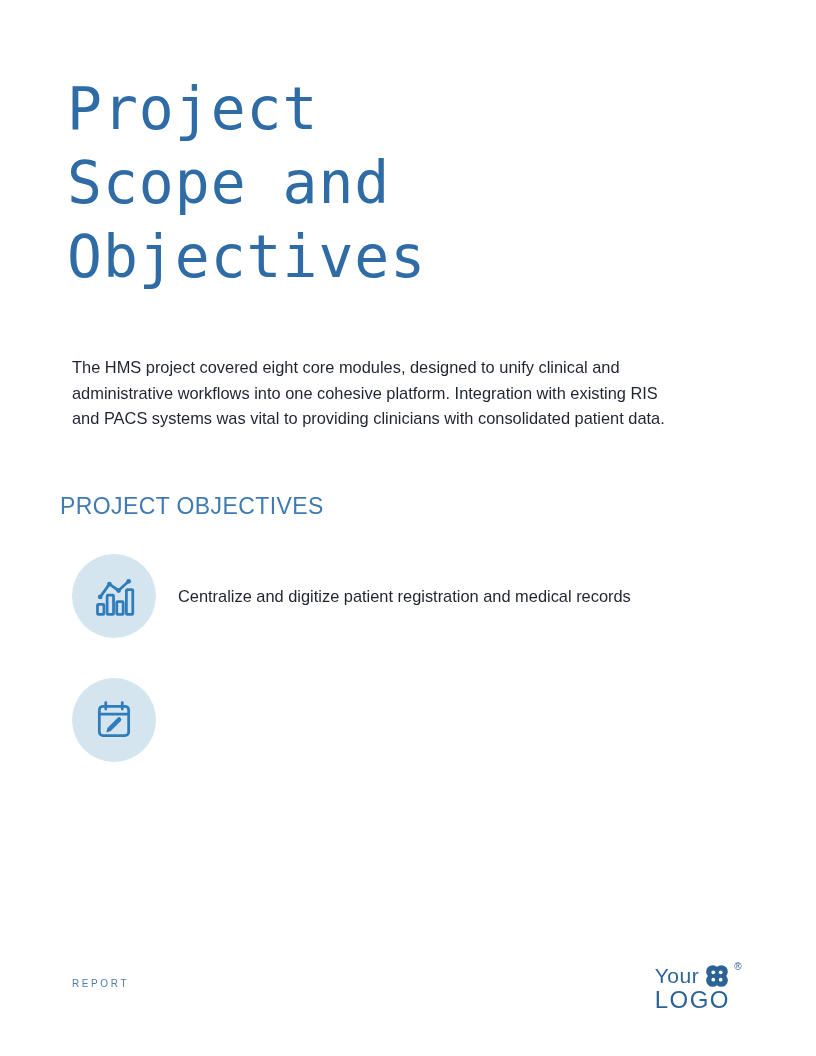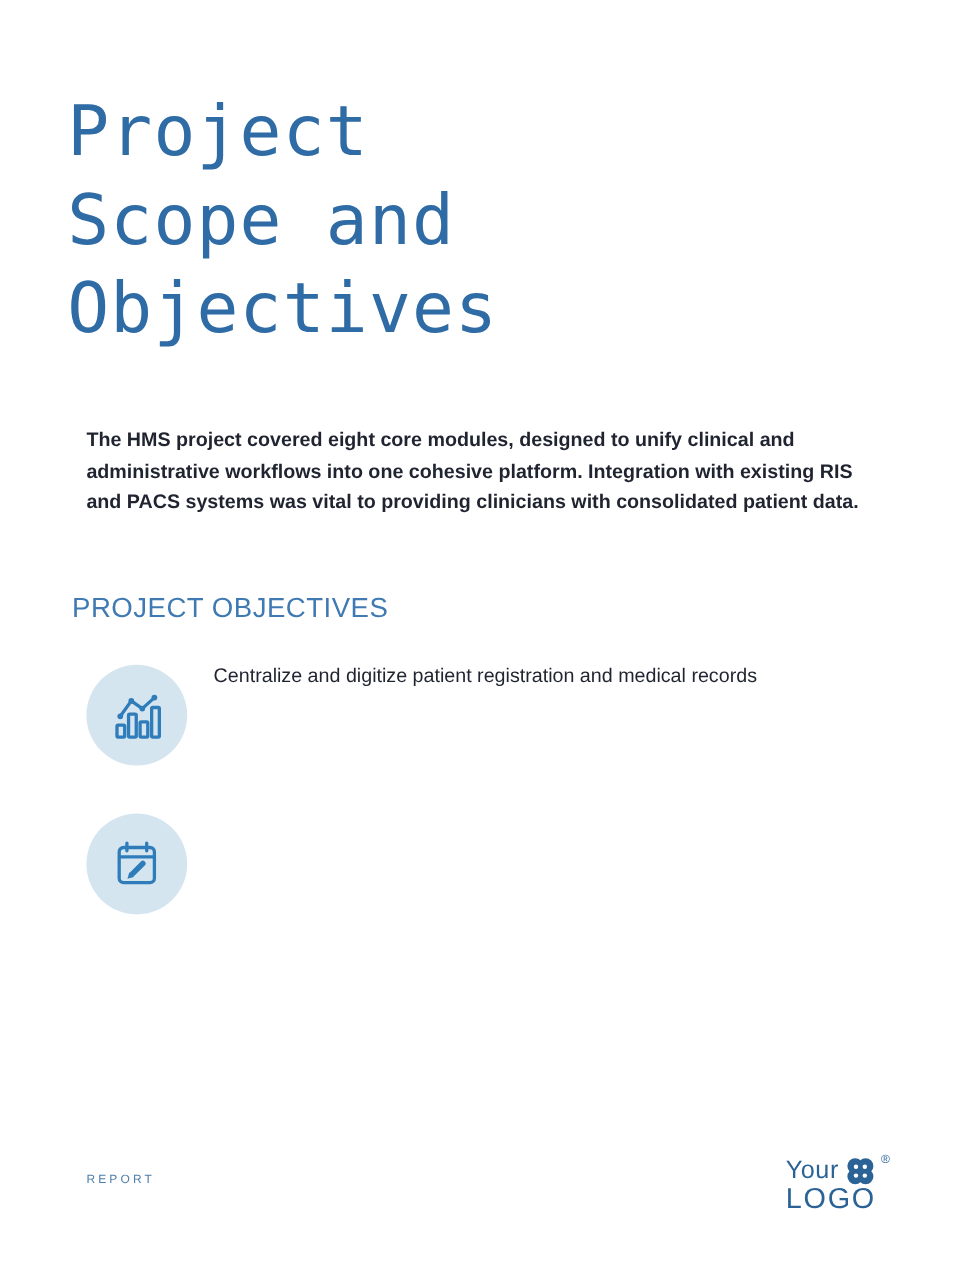--- a/index.html
+++ b/index.html
@@ -9,57 +9,57 @@
   .page {
     position: relative;
     width: 816px;
     height: 1056px;
     background: #ffffff;
     overflow: hidden;
   }
 
   .title {
     position: absolute;
-    left: 56px;
+    left: 67px;
     top: 72px;
     font-family: "DejaVu Sans Mono", monospace;
     font-weight: 500;
     font-size: 58px;
     line-height: 74px;
     color: #2f6ba5;
     white-space: pre-line;
     letter-spacing: 1px;
   }
 
   .intro {
     position: absolute;
     left: 72px;
     top: 355px;
     width: 680px;
     font-size: 16.4px;
     line-height: 25.6px;
     color: #1f2430;
     white-space: pre-line;
-    font-weight: bold;
   }
 
   .section-heading {
     position: absolute;
     left: 60px;
     top: 493px;
     font-size: 23px;
     font-weight: 500;
     letter-spacing: 0.4px;
     color: #3f7ab3;
   }
 
   .objective {
     position: absolute;
     left: 72px;
     display: flex;
+    align-items: center;
     gap: 22px;
     height: 84px;
   }
   .objective.o1 { top: 554px; }
   .objective.o2 { top: 678px; }
   .objective.o3 { top: 802px; }
 
   .icon-circle {
     width: 84px;
     height: 84px;

